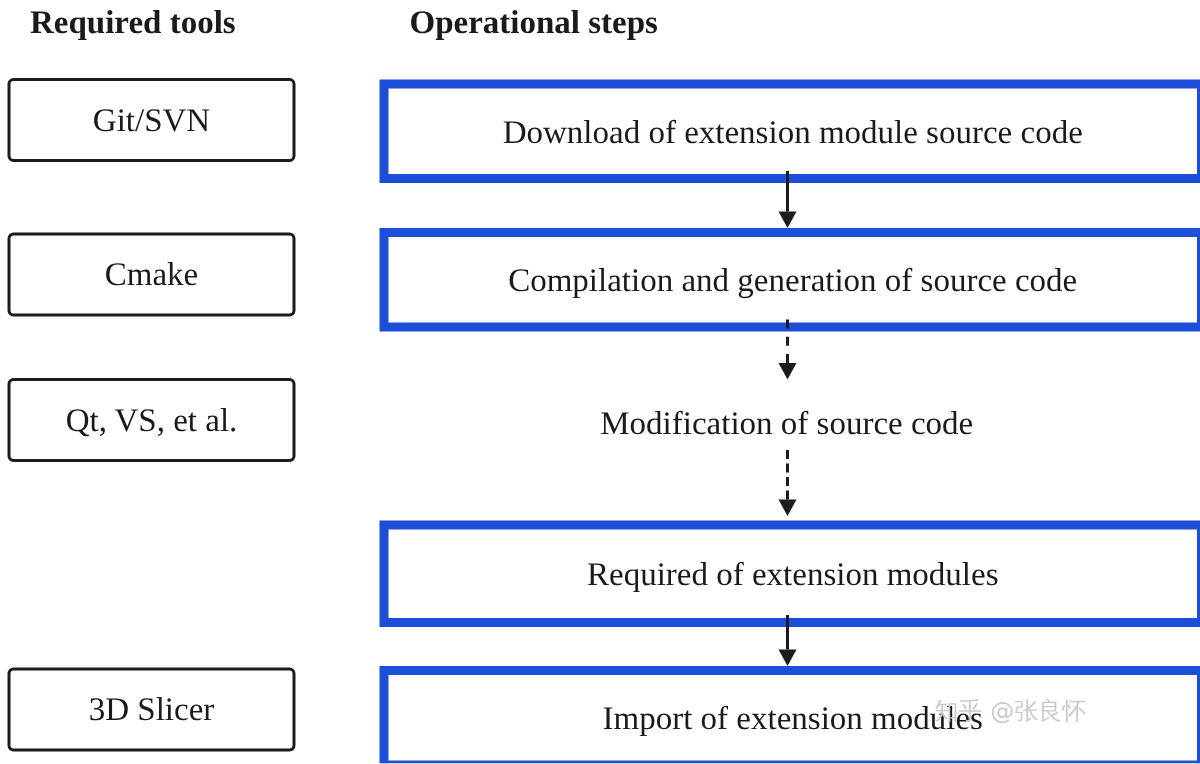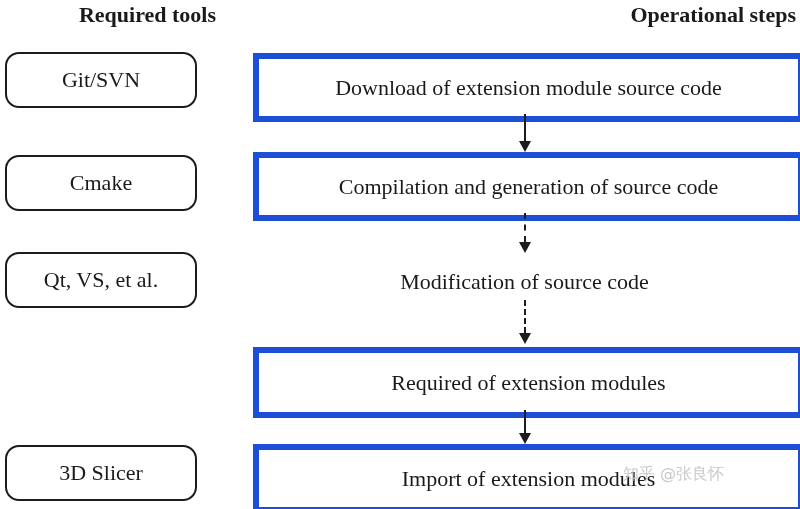--- a/index.html
+++ b/index.html
@@ -14,34 +14,35 @@
     background: #ffffff;
     font-family: "Liberation Serif", "DejaVu Serif", serif;
     color: #1a1a1a;
     overflow: hidden;
   }
   .hdr {
     position: absolute;
     top: 2px;
     font-size: 22px;
     font-weight: bold;
-    text-align: right;
+    text-align: left;
     line-height: 26px;
     white-space: nowrap;
+    padding-left: 20px;
   }
   .hdr-left  { left: 0px;   width: 216px; }
   .hdr-right { left: 253px; width: 543px; }
 
   .tool {
     position: absolute;
     left: 5px;
     width: 188px;
     height: 52px;
     border: 2px solid #1c1c1c;
-    border-radius: 14px;
+    border-radius: 4px;
     background: #ffffff;
     display: flex;
     align-items: center;
     justify-content: center;
     font-size: 22px;
     white-space: nowrap;
   }
   .step {
     position: absolute;
     left: 253px;

